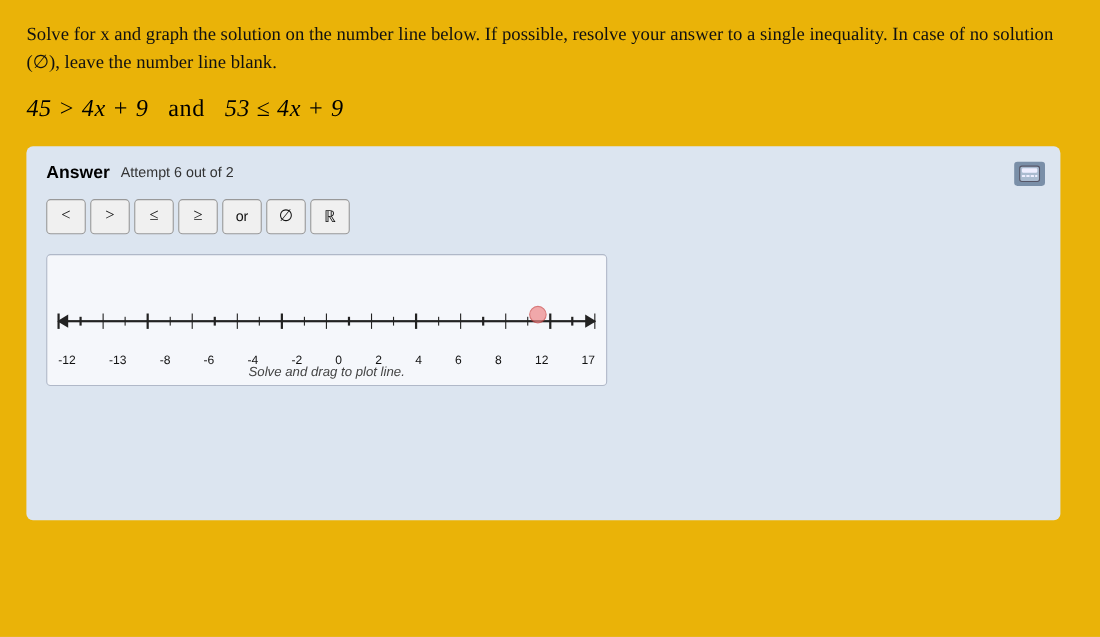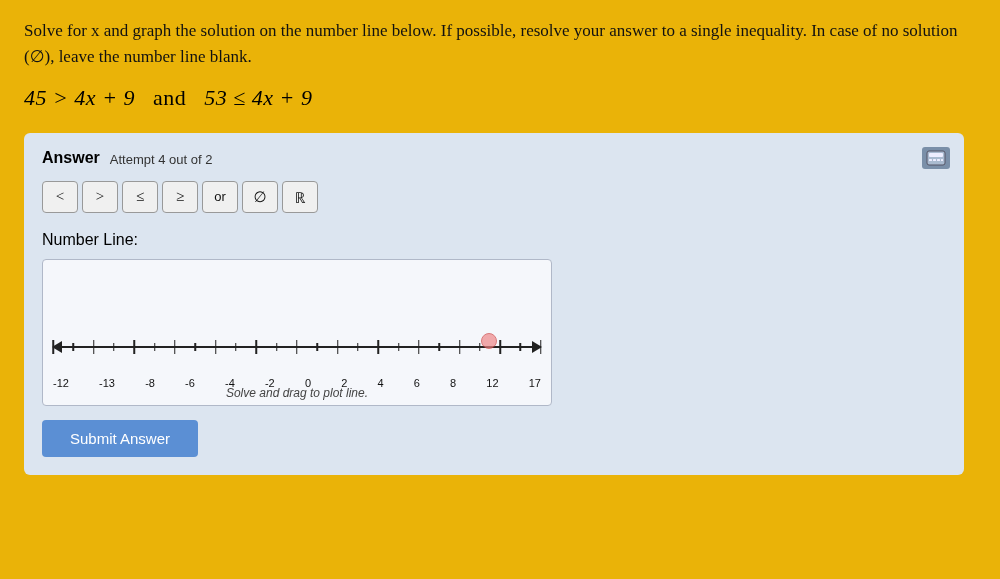--- a/index.html
+++ b/index.html
@@ -42,21 +42,21 @@
     .answer-panel {
       background: #dce5f0;
       border-radius: 6px;
       padding: 16px 18px 18px 18px;
       position: relative;
       min-height: 340px;
     }
 
     .answer-header {
       display: flex;
-      align-items: flex-end;
+      align-items: flex-start;
       gap: 10px;
       margin-bottom: 14px;
     }
 
     .answer-label {
       font-weight: bold;
       font-size: 16px;
       font-family: Arial, sans-serif;
     }
 
@@ -138,21 +138,21 @@
       font-size: 16px;
       font-family: Arial, sans-serif;
       margin-bottom: 10px;
     }
 
     .number-line-box {
       background: #f5f7fb;
       border: 1.5px solid #b0b8c8;
       border-radius: 4px;
       width: 510px;
-      height: 147px;
+      height: 120px;
       position: relative;
       overflow: hidden;
     }
 
     .number-line-inner {
       position: absolute;
       bottom: 38px;
       left: 10px;
       right: 10px;
       height: 40px;
@@ -263,21 +263,21 @@
   <div class="math-line">
     <span>45 &gt; 4<i>x</i> + 9</span>
     &nbsp;&nbsp;<span class="noitalic">and</span>&nbsp;&nbsp;
     <span>53 ≤ 4<i>x</i> + 9</span>
   </div>
 
   <div class="answer-panel">
 
     <div class="answer-header">
       <span class="answer-label">Answer</span>
-      <span class="attempt-text">Attempt 4 out of 2</span>
+      <span class="attempt-text">Attempt 6 out of 2</span>
     </div>
 
     <div class="calculator-icon">
       <svg viewBox="0 0 20 16" fill="none" xmlns="http://www.w3.org/2000/svg">
         <rect x="1" y="1" width="18" height="14" rx="2" fill="#aabbd0" stroke="#556" stroke-width="1"></rect>
         <rect x="3" y="3" width="14" height="4" rx="1" fill="#eef"></rect>
         <rect x="3" y="9" width="3" height="2" rx="0.5" fill="#eef"></rect>
         <rect x="7" y="9" width="3" height="2" rx="0.5" fill="#eef"></rect>
         <rect x="11" y="9" width="3" height="2" rx="0.5" fill="#eef"></rect>
         <rect x="15" y="9" width="2" height="2" rx="0.5" fill="#eef"></rect>
@@ -288,21 +288,20 @@
       <button class="sym-btn">&lt;</button>
       <button class="sym-btn">&gt;</button>
       <button class="sym-btn">≤</button>
       <button class="sym-btn">≥</button>
       <button class="sym-btn or-btn">or</button>
       <button class="sym-btn">∅</button>
       <button class="sym-btn">ℝ</button>
     </div>
 
 
-    <div class="number-line-label">Number Line:</div>
 
     <div class="number-line-box">
 
       <div class="number-line-inner">
         <div class="nl-arrow-line"></div>
         <div class="nl-arrow-right"></div>
         <div class="nl-arrow-left"></div>
 
         <div class="nl-tick major" style="left: calc(0% + 0px); top: 50%; transform: translate(-50%, -50%);"></div>
         <div class="nl-tick major" style="left: calc(8.33%); top: 50%; transform: translate(-50%, -50%);"></div>
@@ -346,16 +345,15 @@
         <span>4</span>
         <span>6</span>
         <span>8</span>
         <span>12</span>
         <span>17</span>
       </div>
 
       <div class="nl-click-hint">Solve and drag to plot line.</div>
     </div>
 
-    <button class="submit-btn">Submit Answer</button>
 
   </div>
 </div>
 
 </body></html>

